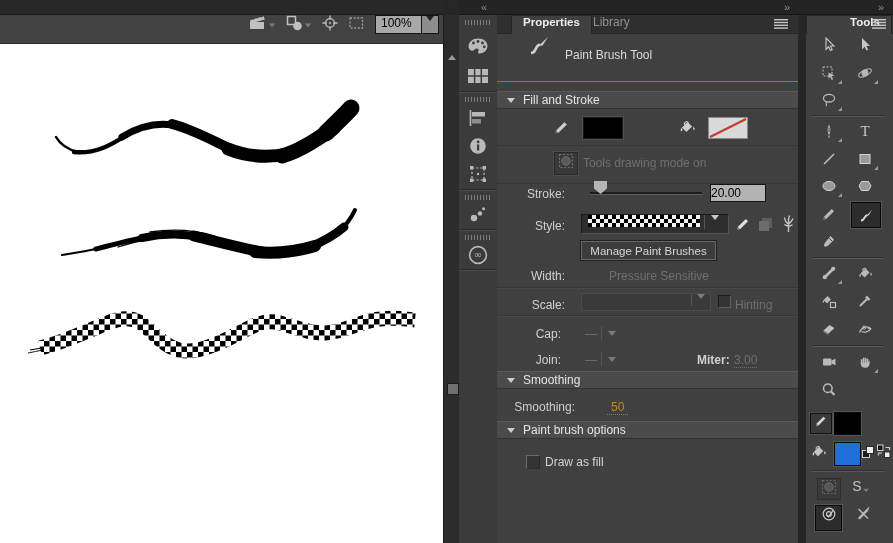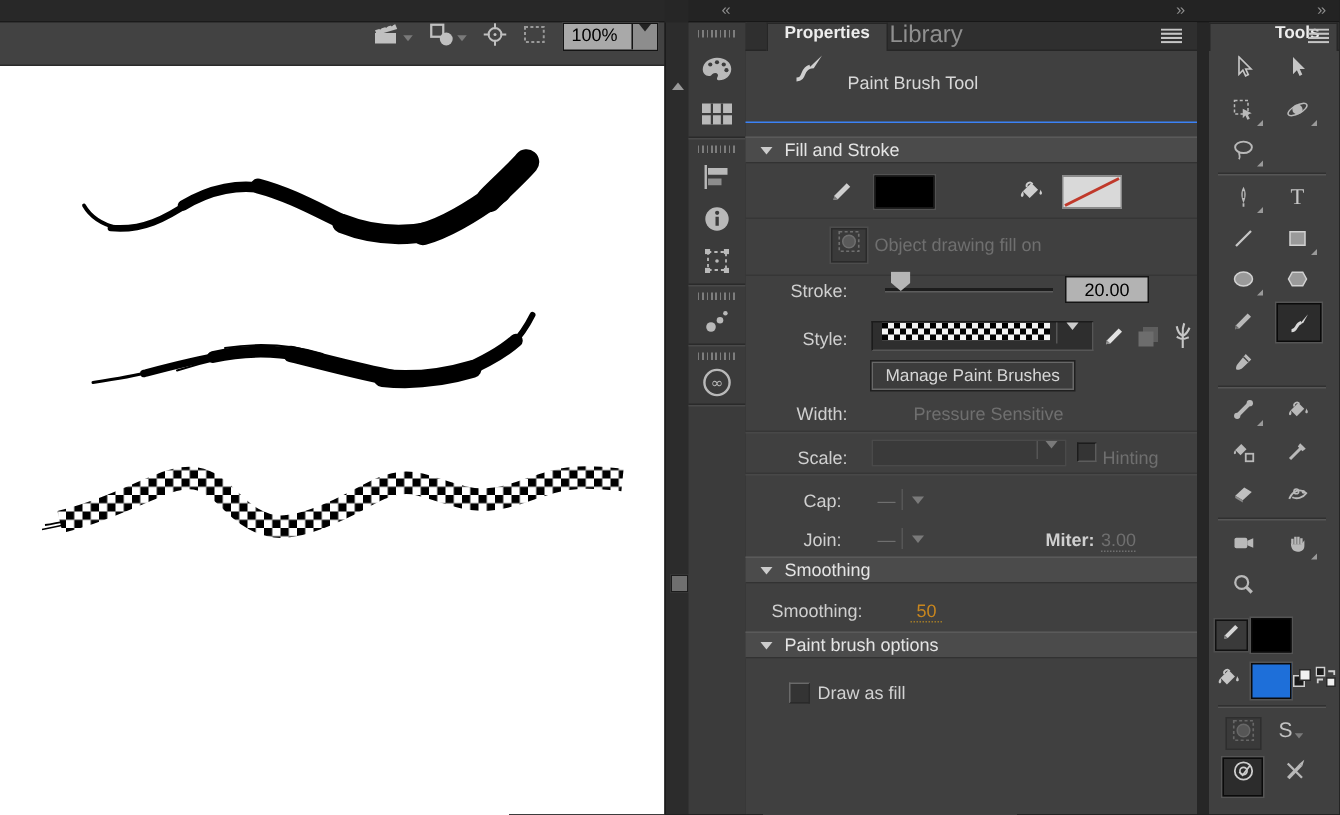--- a/index.html
+++ b/index.html
@@ -10,21 +10,21 @@
   .lbl{color:#cfcfcf;white-space:nowrap;}
   .dis{color:#6f6f6f;white-space:nowrap;}
   .rt{text-align:right;}
   
   .hdr{background:#4b4b4b;border-top:1px solid #5a5a5a;border-bottom:1px solid #323232;
        display:flex;align-items:center;padding-left:10px;color:#e4e4e4;}
   .tri-d{width:0;height:0;border-left:4px solid transparent;border-right:4px solid transparent;border-top:5px solid #cccccc;margin-right:8px;}
   .tri-dd{width:0;height:0;border-left:4px solid transparent;border-right:4px solid transparent;border-top:5px solid #7a7a7a;}
   .tri-u{width:0;height:0;border-left:4px solid transparent;border-right:4px solid transparent;border-bottom:5px solid #9a9a9a;}
   
-  .field{background:#b3b3b3;border:1px solid #141414;color:#000;text-align:center;line-height:16px;}
+  .field{background:#b3b3b3;border:1px solid #141414;color:#000;text-align:left;line-height:16px;}
   .cb{background:#343434;border:1px solid;border-color:#1c1c1c #5c5c5c #5c5c5c #1c1c1c;}
   .combo-dis{background:#3a3a3a;border:1px solid #4a4a4a;}
   .btn{background:#3c3c3c;border:1px solid #686868;outline:1px solid #202020;color:#d6d6d6;
        display:flex;align-items:center;justify-content:center;white-space:nowrap;}
   .vline{width:1px;background:#555;}
   .toolbtn{width:28px;height:24px;display:flex;align-items:center;justify-content:center;position:absolute;}
   .toolsel{background:#2c2c2c;border:1px solid #0a0a0a;box-shadow:0 0 0 1px #555;}
   .flyout{position:absolute;right:1px;bottom:1px;width:0;height:0;border-bottom:4px solid #9a9a9a;border-left:4px solid transparent;}
   .tdiv{position:absolute;left:812px;width:72px;height:1px;background:#303030;box-shadow:0 1px 0 #565656;}
   .chev{font-size:11px;color:#8f8f8f;line-height:14px;}
@@ -192,21 +192,21 @@
     <div class="a" style="left:0;top:254px;width:38px;height:1px;background:#2a2a2a;box-shadow:0 1px 0 #4a4a4a;"></div>
   </div>
 
   <div class="a" style="left:497px;top:15px;width:301px;height:528px;background:#404040;">
 
     <div class="a" style="left:0;top:0;width:301px;height:18px;background:#2f2f2f;border-bottom:1px solid #262626;">
       <div class="a flexr" style="left:14px;top:0;height:18px;padding:0 11px;background:#404040;border:1px solid #262626;border-bottom:none;">
         <span style="font-weight:bold;color:#ededed;font-size:11.5px;">Properties</span>
       </div>
       <div class="a flexr" style="left:86px;top:0;height:18px;padding:0 10px;">
-        <span style="color:#8f8f8f;font-size:16px;">Library</span>
+        <span style="color:#8f8f8f;font-size:12px;">Library</span>
       </div>
       <div class="a" style="left:277px;top:4px;">
         <svg width="14" height="10" viewBox="0 0 14 10">
           <rect y="0" width="14" height="1.4" fill="#c6c6c6"></rect>
             <rect y="2.8" width="14" height="1.4" fill="#c6c6c6"></rect>
           <rect y="5.6" width="14" height="1.4" fill="#c6c6c6"></rect>
             <rect y="8.4" width="14" height="1.4" fill="#c6c6c6"></rect>
         </svg>
       </div>
     </div>
@@ -243,21 +243,21 @@
       </div>
     </div>
 
     <div class="a" style="left:0;top:130px;width:301px;height:38px;border-bottom:1px solid #363636;">
       <div class="a flexr" style="left:57px;top:7px;width:22px;height:21px;background:#3a3a3a;border:1px solid #2a2a2a;box-shadow:0 0 0 1px #4c4c4c;justify-content:center;">
         <svg width="16" height="16" viewBox="0 0 16 16">
           <rect x="1.5" y="1.5" width="13" height="13" fill="none" stroke="#6f6f6f" stroke-width="1.1" stroke-dasharray="2 1.6"></rect>
           <circle cx="8" cy="8" r="4.2" fill="#5a5a5a" stroke="#6f6f6f"></circle>
         </svg>
       </div>
-      <span class="a dis" style="left:86px;top:11px;">Object drawing fill on</span>
+      <span class="a dis" style="left:86px;top:11px;">Tools drawing mode on</span>
     </div>
 
     <div class="a" style="left:0;top:159px;width:301px;height:40px;">
       <span class="a lbl rt" style="left:0;top:13px;width:68px;">Stroke:</span>
       <div class="a" style="left:93px;top:18px;width:112px;height:2px;background:#1d1d1d;box-shadow:0 1px 0 #5d5d5d;"></div>
       <div class="a" style="left:97px;top:7px;width:13px;height:13px;background:#b5b5b5;clip-path:polygon(0 0,100% 0,100% 58%,50% 100%,0 58%);"></div>
       <div class="a field" style="left:213px;top:10px;width:54px;height:16px;">
         <span>20.00</span>
       </div>
     </div>

